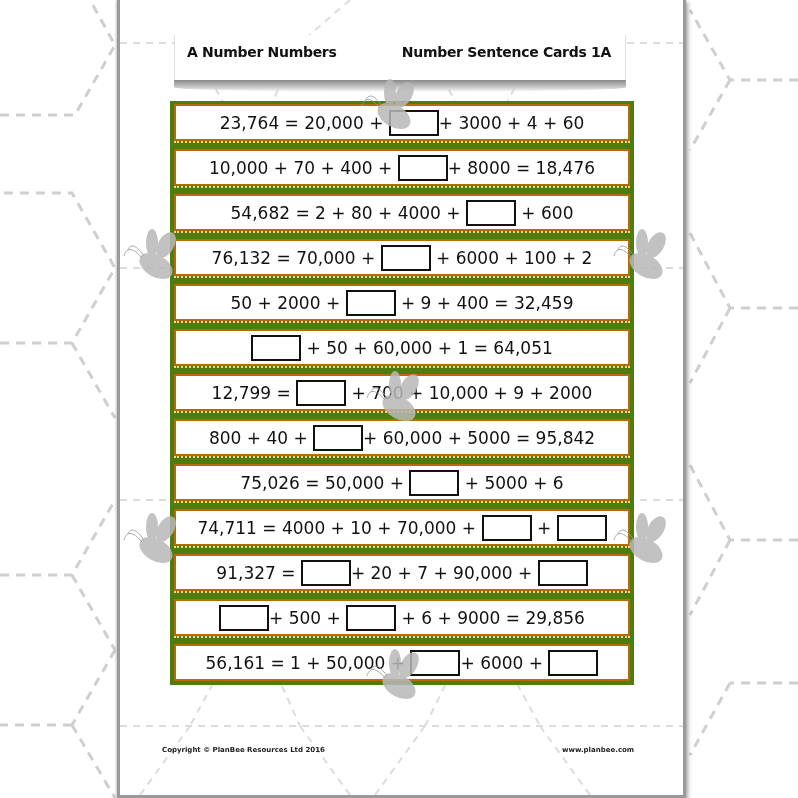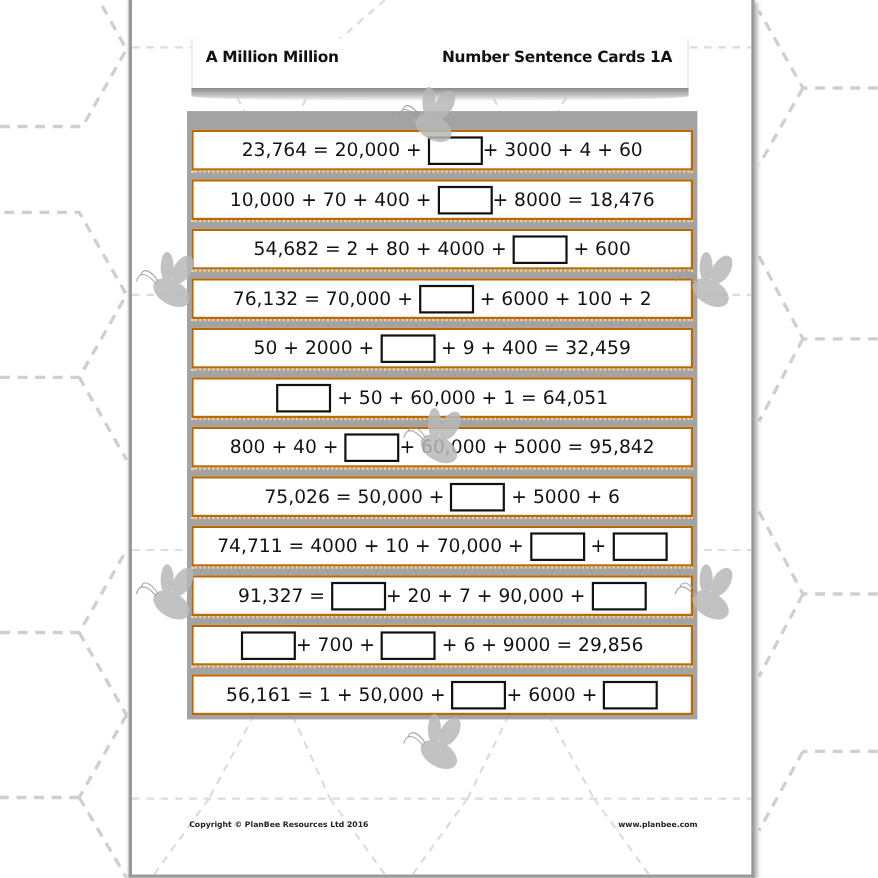--- a/index.html
+++ b/index.html
@@ -27,43 +27,43 @@
     border-radius:0 0 50% 50% / 0 0 40% 40%;
   }
   .header-left, .header-right {
     position:absolute; top:9px; font-weight:bold; font-size:14px; color:#111;
     font-family:"DejaVu Sans", sans-serif; letter-spacing:-0.3px;
   }
   .header-left { left:12px; }
   .header-right { right:14px; }
   .cards {
     position:absolute; left:170px; top:101px; width:456px;
-    background:#a3a3a3;
-    padding:17px 4px 4px 4px;
+    background:#4d7c0f;
+    padding:3px 4px 4px 4px;
   }
   .card {
     height:33px; margin:0 0 8px 0;
     background:#ffffff; border:2px solid #b96a08;
     display:flex; align-items:center; justify-content:center;
     font-size:17px; color:#111; white-space:pre;
     position:relative;
   }
   .card:last-child { margin-bottom:0;text-align:center; }
   .card .sep {
     position:absolute; left:-2px; right:-2px; bottom:-7px; height:3px;
     border-top:2px dotted #fbd08a;
   }
   .blank {
     display:inline-block; width:50px; height:26px;
     border:2px solid #111; background:#fff; box-sizing:border-box; vertical-align:middle;
   }
   .footer-left, .footer-right {
     position:absolute; top:746px; font-size:7px; font-weight:bold; color:#222;
   }
-  .footer-left { left:172px; }
+  .footer-left { left:162px; }
   .footer-right { left:562px; }
   .bee { position:absolute; width:60px; height:60px; opacity:0.85; }
 </style>
 </head>
 <body>
 
 <svg class="bg-hex" viewBox="0 0 798 798">
   <g fill="none" stroke="#cfcfcf" stroke-width="3" stroke-dasharray="9 7">
     <polyline points="0,115 75,115 115,45 90,0"></polyline>
     <polyline points="0,343 72,343 115,268 72,193 0,193"></polyline>
@@ -119,36 +119,37 @@
       <line x1="70" y1="726" x2="20" y2="795"></line>
       <line x1="180" y1="726" x2="230" y2="795"></line>
       <line x1="305" y1="726" x2="255" y2="795"></line>
       <line x1="420" y1="726" x2="470" y2="795"></line>
     </g>
   </svg>
 </div>
 
 <div class="header-shadow"></div>
 <div class="header">
-  <span class="header-left">A Million Million</span>
+  <span class="header-left">A Number Numbers</span>
   <span class="header-right">Number Sentence Cards 1A</span>
 </div>
 
 <div class="cards" id="cards">
     <div class="card"><span>23,764 = 20,000 + </span><span class="blank"></span><span>+ 3000 + 4 + 60</span><div class="sep"></div></div>
     <div class="card"><span>10,000 + 70 + 400 + </span><span class="blank"></span><span>+ 8000 = 18,476</span><div class="sep"></div></div>
     <div class="card"><span>54,682 = 2 + 80 + 4000 + </span><span class="blank"></span><span> + 600</span><div class="sep"></div></div>
     <div class="card"><span>76,132 = 70,000 + </span><span class="blank"></span><span> + 6000 + 100 + 2</span><div class="sep"></div></div>
     <div class="card"><span>50 + 2000 + </span><span class="blank"></span><span> + 9 + 400 = 32,459</span><div class="sep"></div></div>
     <div class="card"><span class="blank"></span><span> + 50 + 60,000 + 1 = 64,051</span><div class="sep"></div></div>
+    <div class="card"><span>12,799 = </span><span class="blank"></span><span> + 700 + 10,000 + 9 + 2000</span><div class="sep"></div></div>
     <div class="card"><span>800 + 40 + </span><span class="blank"></span><span>+ 60,000 + 5000 = 95,842</span><div class="sep"></div></div>
     <div class="card"><span>75,026 = 50,000 + </span><span class="blank"></span><span> + 5000 + 6</span><div class="sep"></div></div>
     <div class="card"><span>74,711 = 4000 + 10 + 70,000 + </span><span class="blank"></span><span> + </span><span class="blank"></span><div class="sep"></div></div>
     <div class="card"><span>91,327 = </span><span class="blank"></span><span>+ 20 + 7 + 90,000 + </span><span class="blank"></span><div class="sep"></div></div>
-    <div class="card"><span class="blank"></span><span>+ 700 + </span><span class="blank"></span><span> + 6 + 9000 = 29,856</span><div class="sep"></div></div>
+    <div class="card"><span class="blank"></span><span>+ 500 + </span><span class="blank"></span><span> + 6 + 9000 = 29,856</span><div class="sep"></div></div>
     <div class="card"><span>56,161 = 1 + 50,000 + </span><span class="blank"></span><span>+ 6000 + </span><span class="blank"></span></div>
   </div>
 
 <span class="footer-left">Copyright © PlanBee Resources Ltd 2016</span>
 <span class="footer-right">www.planbee.com</span>
 
 <svg class="bee" style="left:360px;top:78px;" viewBox="0 0 60 60">
   <g fill="#b8b8b8" stroke="none">
     <ellipse cx="30" cy="15" rx="6" ry="14"></ellipse>
     <ellipse cx="44" cy="17" rx="8" ry="14" transform="rotate(30 44 17)"></ellipse>

